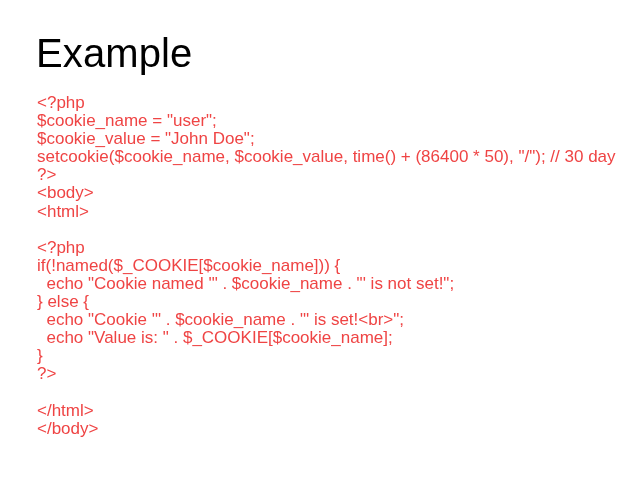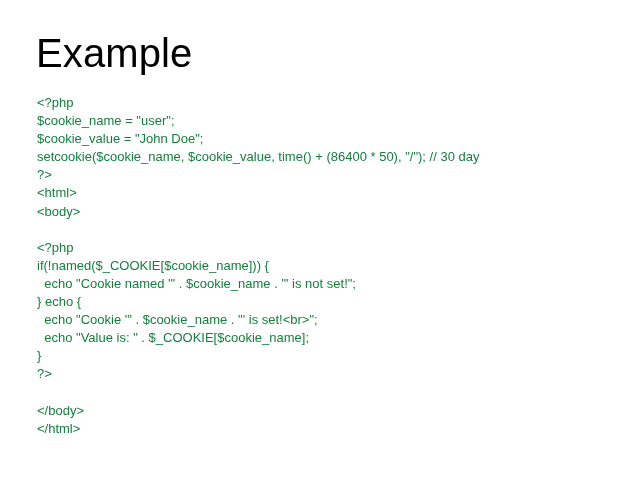--- a/index.html
+++ b/index.html
@@ -34,24 +34,24 @@
     letter-spacing: 0.1px;
     color: #000000;
     white-space: pre;
   }
 
   .code-block {
     position: absolute;
     left: 37px;
     top: 94px;
     width: 590px;
-    font-size: 13px;
+    font-size: 17px;
     line-height: 18.1px;
     font-weight: 400;
-    color: #15803d;
+    color: #ef4444;
   }
 
   .code-line {
     white-space: pre;
     font-family: "Liberation Sans", sans-serif;
     min-height: 18.1px;
   }
 
   .code-line.blank {
     height: 18.1px;
@@ -63,29 +63,29 @@
 <div class="slide">
 
   <div class="slide-title">Example</div>
 
   <div class="code-block">
       <div class="code-line">&lt;?php</div>
       <div class="code-line">$cookie_name = "user";</div>
       <div class="code-line">$cookie_value = "John Doe";</div>
       <div class="code-line">setcookie($cookie_name, $cookie_value, time() + (86400 * 50), "/"); // 30 day</div>
       <div class="code-line">?&gt;</div>
+      <div class="code-line">&lt;body&gt;</div>
       <div class="code-line">&lt;html&gt;</div>
-      <div class="code-line">&lt;body&gt;</div>
       <div class="code-line blank">&nbsp;</div>
       <div class="code-line">&lt;?php</div>
       <div class="code-line">if(!named($_COOKIE[$cookie_name])) {</div>
       <div class="code-line">  echo "Cookie named '" . $cookie_name . "' is not set!";</div>
-      <div class="code-line">} echo {</div>
+      <div class="code-line">} else {</div>
       <div class="code-line">  echo "Cookie '" . $cookie_name . "' is set!&lt;br&gt;";</div>
       <div class="code-line">  echo "Value is: " . $_COOKIE[$cookie_name];</div>
       <div class="code-line">}</div>
       <div class="code-line">?&gt;</div>
       <div class="code-line blank">&nbsp;</div>
+      <div class="code-line">&lt;/html&gt;</div>
       <div class="code-line">&lt;/body&gt;</div>
-      <div class="code-line">&lt;/html&gt;</div>
     </div>
 
 </div>
 
 </body></html>

